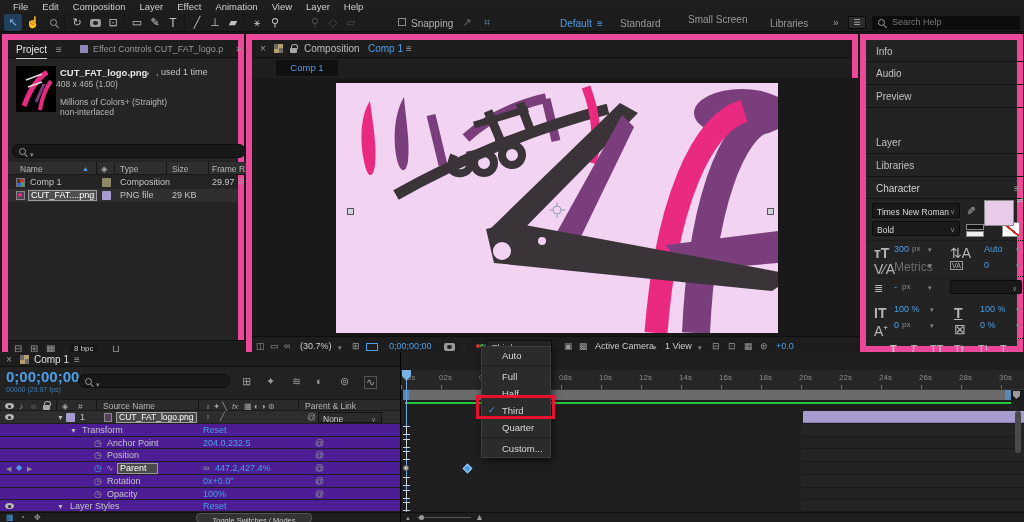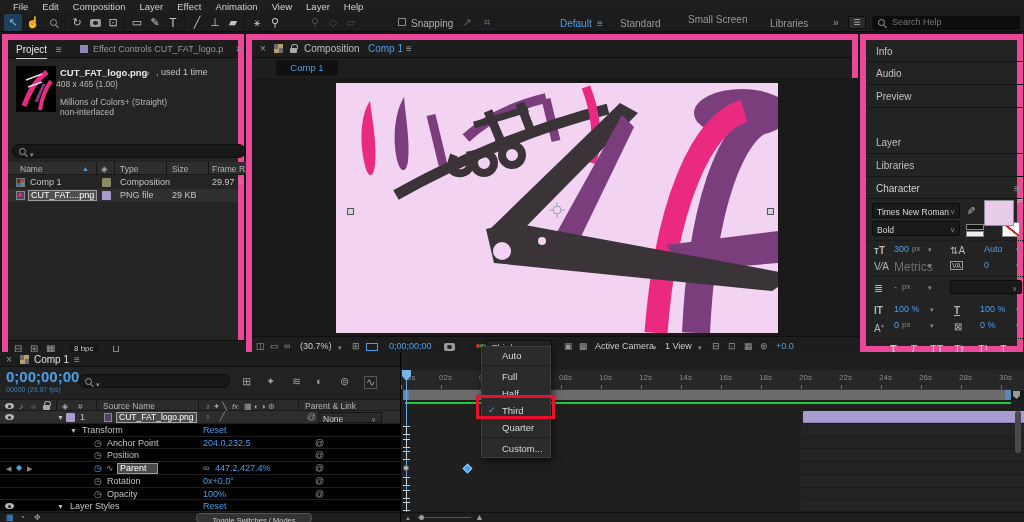--- a/index.html
+++ b/index.html
@@ -30,32 +30,32 @@
 .panel{position:absolute;background:#242424;border:6px solid #ec4899}
 .tabbar{position:absolute;left:0;right:0;top:0;height:18px;background:#1d1d1d;border-bottom:1px solid #0f0f0f}
 .ddl{position:absolute;background:#1a1a1a;border:1px solid #0b0b0b;border-radius:2px;color:#d8d8d8;font-size:8.5px}
 .ddl .caret{position:absolute;right:4px;top:4px}
 .swatchbox{position:absolute;border:1px solid #8d8d8d}
 .search{position:absolute;background:#181818;border:1px solid #0d0d0d;border-radius:8px;height:14px}
 
 .prow{position:absolute;left:0;right:0;height:13px;font-size:9px;color:#c4c4c4}
 .label-sw{position:absolute;width:9px;height:9px;top:2px;border-radius:1px}
 
-.trow{position:absolute;left:0;width:400px;font-size:9px;color:#c4c4c4;border-bottom:1px solid #1e1e1e;background:#000000}
+.trow{position:absolute;left:0;width:400px;font-size:9px;color:#c4c4c4;border-bottom:1px solid #1e1e1e;background:#4c1d95}
 .trackrow{position:absolute;left:400px;right:0;border-bottom:1px solid #1b1b1b}
 .ibeam{position:absolute;width:7px;height:9px;border-top:1px solid #cdd5da;border-bottom:1px solid #cdd5da}
 .ibeam:before{content:"";position:absolute;left:3px;top:0;bottom:0;width:1px;background:#cdd5da}
 .kf-diamond{position:absolute;width:7px;height:7px;background:#4b9fea;transform:rotate(45deg);border:1px solid #a9cdf1}
 .kf-dot{position:absolute;width:6px;height:6px;border-radius:50%;background:#b9b9b9;border:1px solid #5e5e5e}
 
 #resmenu{position:absolute;left:481px;top:346px;width:70px;background:#2b2b2b;border:1px solid #3d3d3d;box-shadow:2px 3px 8px rgba(0,0,0,.6);z-index:40}
 #resmenu .mi{height:17px;line-height:17px;padding-left:20px;font-size:9.5px;color:#d8d8d8;position:relative}
 #resmenu .msep{height:2px;border-top:1px solid #1e1e1e;margin:1px 0}
 #redbox{position:absolute;left:476px;top:395px;width:79px;height:24px;border:3px solid #e8112d;z-index:50}
-.cicon{color:#b5b5b5;font-size:10px;position:absolute}
+.cicon{color:#b5b5b5;font-size:14px;position:absolute}
 .fauxT{position:absolute;color:#c8c8c8;font-size:11px;font-weight:bold}
 .hdr-ic{position:absolute;font-size:8px;color:#a8a8a8}
 </style>
 </head>
 <body>
 
 <div id="menubar">
   <span>File</span>
   <span>Edit</span>
   <span>Composition</span>

